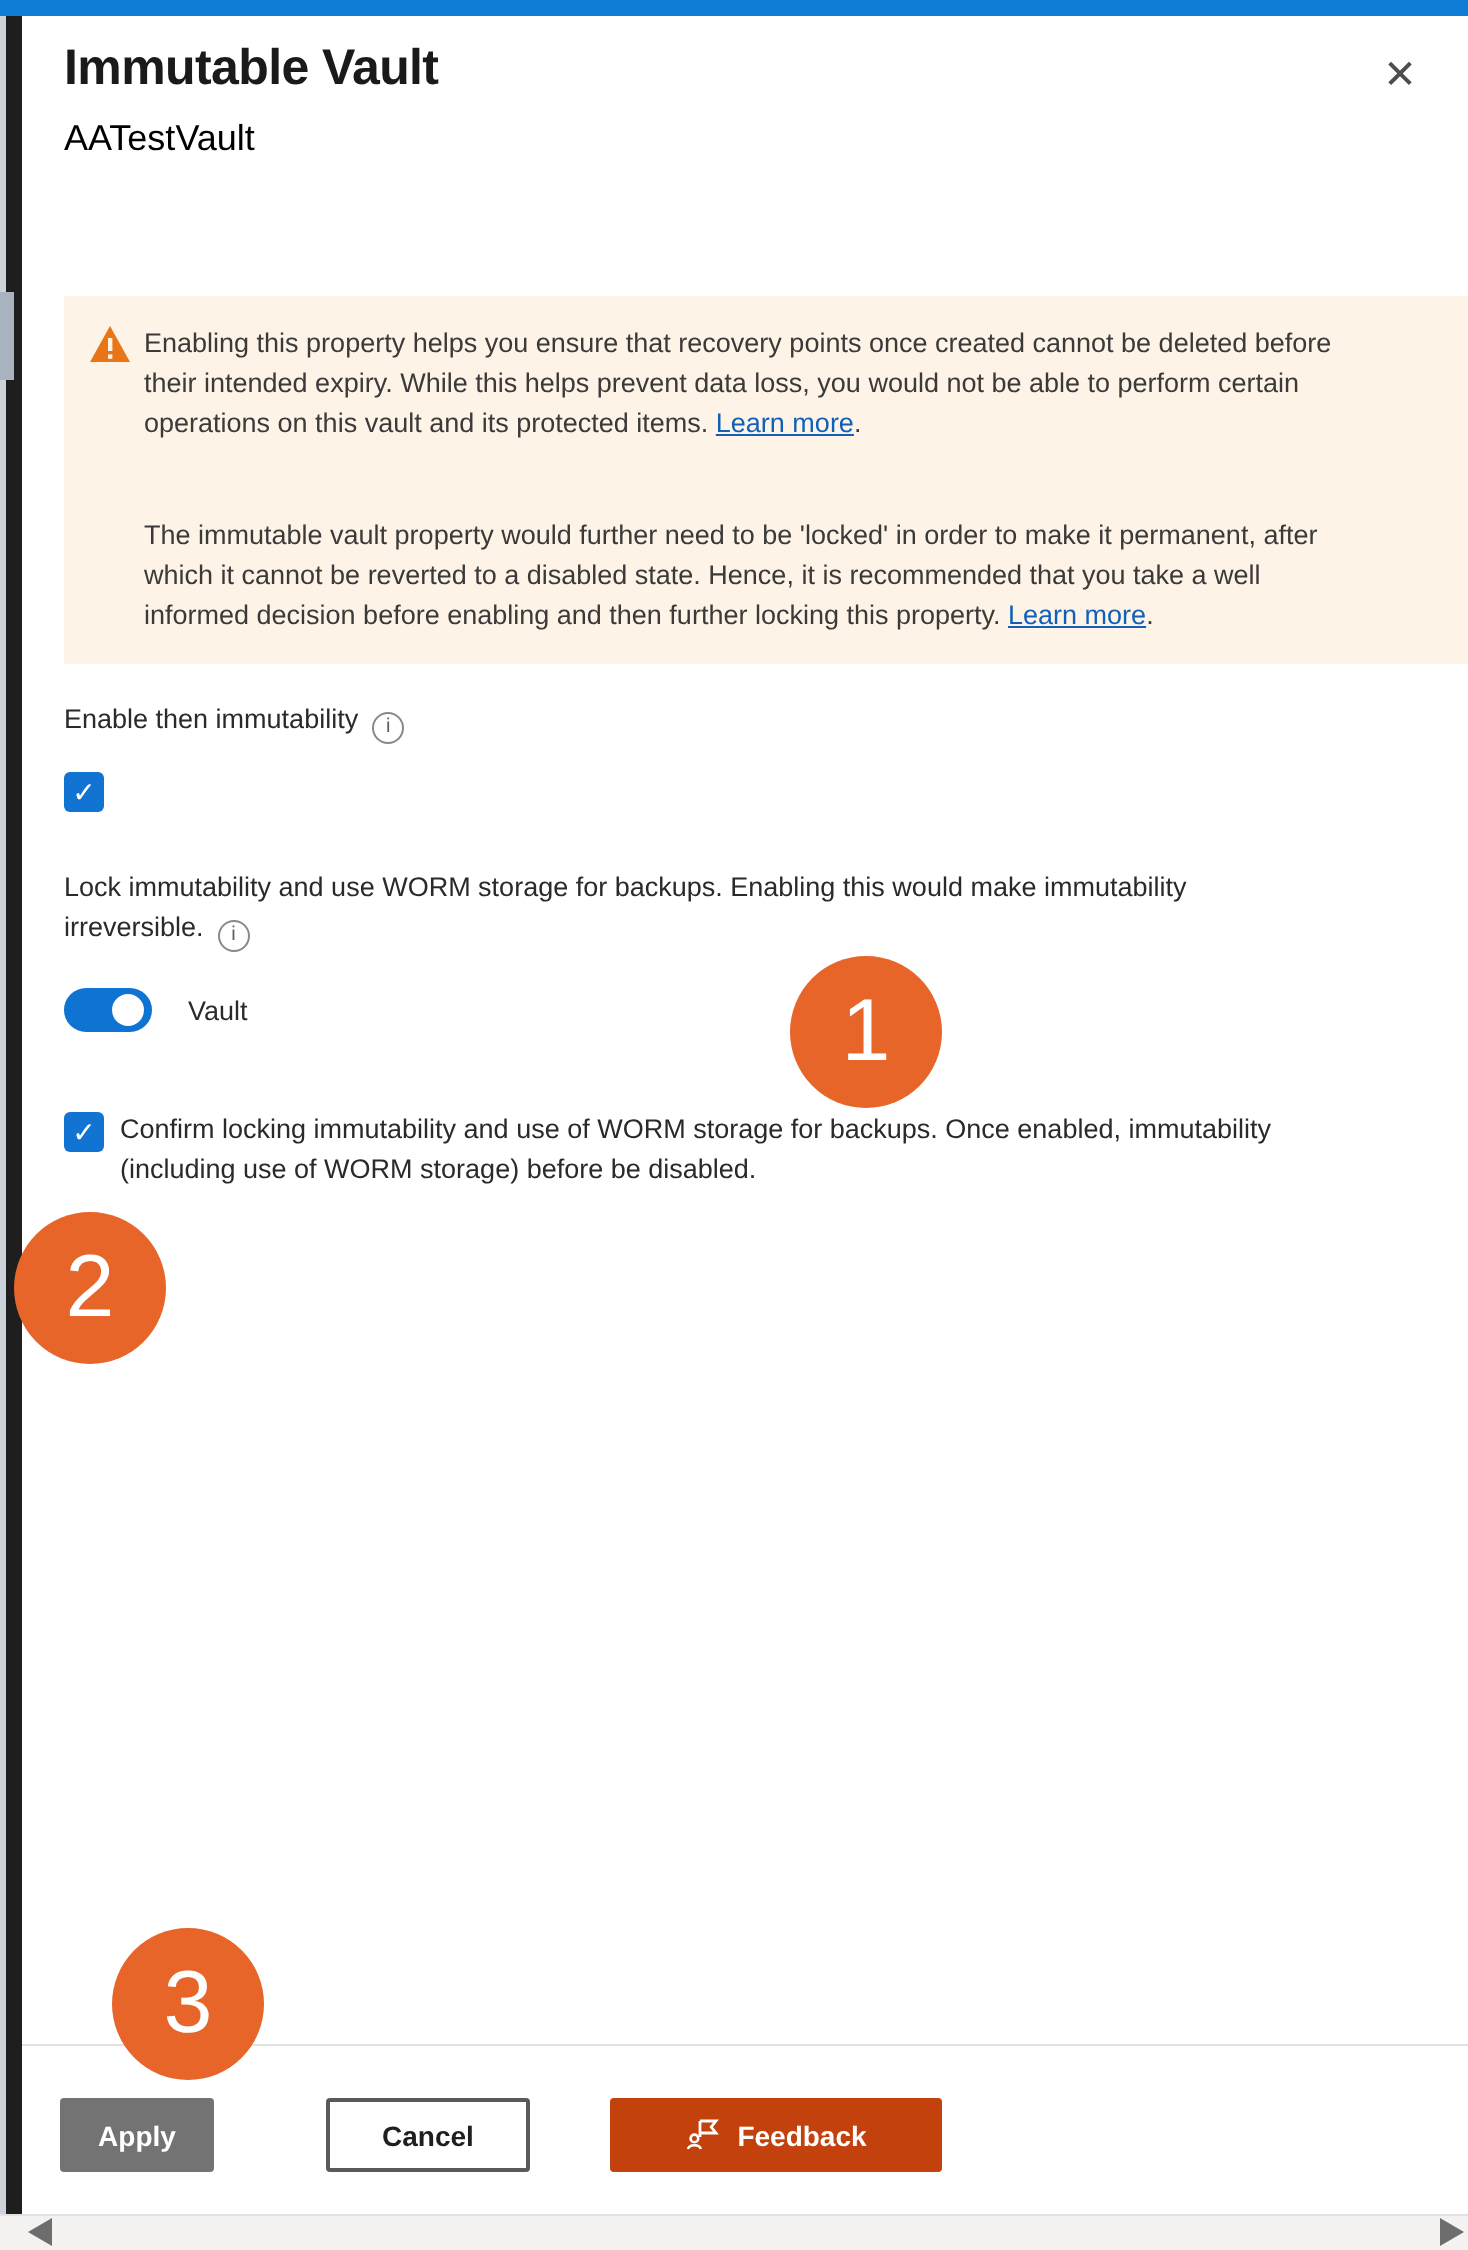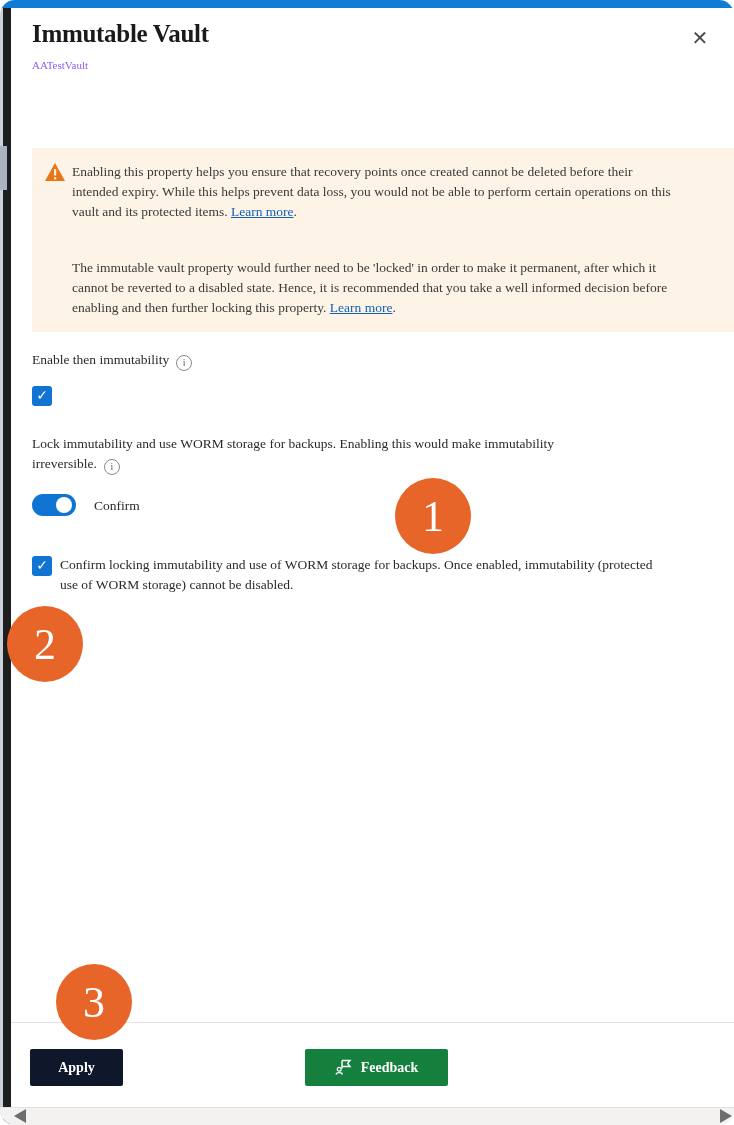--- a/index.html
+++ b/index.html
@@ -1,32 +1,32 @@
 <!DOCTYPE html>
 <html><head>
 <meta charset="utf-8">
 <style>
   html,body { margin:0; padding:0; background:#fff; }
   .screen {
     position:relative; width:734px; height:1125px; overflow:hidden;
-    background:#ffffff; font-family:Liberation Serif, serif;border-radius:15px;
+    background:#ffffff; font-family:Liberation Sans, sans-serif;
     -webkit-font-smoothing:antialiased;
   }
 
   
   .top-accent { position:absolute; top:0; left:0; right:0; height:8px; background:#0f7cd6; z-index:6; }
 
   
   .left-track { position:absolute; left:0; top:8px; bottom:0; width:3px; background:#ccd2d9; z-index:3; }
   .left-dark  { position:absolute; left:3px; top:8px; bottom:0; width:8px; background:#1e1e1e; z-index:3; }
   .left-thumb { position:absolute; left:0; top:146px; width:7px; height:44px; background:#a9b3c0; z-index:4; }
 
   
   .title { position:absolute; left:32px; top:20px; font-size:25px; font-weight:700; color:#1a1a1a; letter-spacing:-0.3px; }
-  .subtitle { position:absolute; left:32px; top:59px; font-size:11px; color:#8b5cf6; }
+  .subtitle { position:absolute; left:32px; top:59px; font-size:18px; color:#000000; }
   .close-btn { position:absolute; left:685px; top:23px; width:30px; height:30px; text-align:center; line-height:30px;
                font-size:20px; color:#4d4d4d; cursor:pointer; }
 
   
   .warning-box { position:absolute; left:32px; top:148px; width:688px; height:184px; background:#fdf3e7;padding-left:42px; }
   .warn-icon { position:absolute; left:13px; top:15px; width:20px; height:18px; }
   .warn-text { position:absolute; left:40px; top:14px; width:606px; font-size:13.5px; line-height:20px; color:#3b3a39; }
   .warn-text p { margin:0; }
   .warn-text p + p { margin-top:36px; }
   .link { color:#1160b7; text-decoration:underline; cursor:pointer; }
@@ -55,23 +55,23 @@
   .badge { position:absolute; width:76px; height:76px; border-radius:50%; background:#e8652a; color:#fff;
            font-size:44px; font-weight:400; display:flex; align-items:center; justify-content:center; z-index:10; }
   .badge-1 { left:395px; top:478px; }
   .badge-2 { left:7px;  top:606px; }
   .badge-3 { left:56px; top:964px; }
 
   
   .footer-divider { position:absolute; left:11px; top:1022px; right:0; height:1px; background:#e3e2e1; }
   .btn { position:absolute; top:1049px; height:37px; border-radius:2px; display:flex; align-items:center;
          justify-content:center; box-sizing:border-box; font-size:14px; cursor:pointer; }
-  .btn-apply   { left:30px;  width:93px;  background:#0f172a; color:#fff; font-weight:700; }
+  .btn-apply   { left:30px;  width:77px;  background:#737373; color:#fff; font-weight:700; }
   .btn-cancel  { left:163px; width:102px; background:#fff; border:2px solid #5b5a59; color:#201f1e; font-weight:600; }
-  .btn-feedback{ left:305px; width:143px; background:#15803d; color:#fff; font-weight:700; gap:9px; }
+  .btn-feedback{ left:305px; width:166px; background:#c2410c; color:#fff; font-weight:700; gap:9px; }
 
   
   .hscroll { position:absolute; left:0; right:0; bottom:0; height:17px; background:#f3f2f1; border-top:1px solid #e3e2e1; z-index:5; cursor:pointer; }
   .h-arrow { position:absolute; bottom:2px; width:0; height:0; border-top:7px solid transparent; border-bottom:7px solid transparent; z-index:6; cursor:pointer; }
   .h-arrow-left  { left:14px; border-right:12px solid #6d6d6d; }
   .h-arrow-right { right:2px; border-left:12px solid #6d6d6d; }
 </style>
 </head>
 <body>
 
@@ -102,31 +102,32 @@
     <span>Enable then immutability</span><span class="info-icon">i</span>
   </div>
   <div class="checkbox cb-enable">✓</div>
 
   <div class="lock-label">
     <span>Lock immutability and use WORM storage for backups. Enabling this would make immutability irreversible.</span><span class="info-icon">i</span>
   </div>
   <div class="toggle">
     <div class="toggle-knob"></div>
   </div>
-  <div class="toggle-label">Confirm</div>
+  <div class="toggle-label">Vault</div>
 
   <div class="checkbox cb-confirm">✓</div>
-  <div class="confirm-text">Confirm locking immutability and use of WORM storage for backups. Once enabled, immutability (protected use of WORM storage) cannot be disabled.</div>
+  <div class="confirm-text">Confirm locking immutability and use of WORM storage for backups. Once enabled, immutability (including use of WORM storage) before be disabled.</div>
 
   <div class="badge badge-1">1</div>
   <div class="badge badge-2">2</div>
   <div class="badge badge-3">3</div>
 
   <div class="footer-divider"></div>
   <div class="btn btn-apply">Apply</div>
+  <div class="btn btn-cancel">Cancel</div>
   <div class="btn btn-feedback">
     <svg width="17" height="17" viewBox="0 0 17 17">
       <path d="M7 1.5 H15 L12.6 4.5 L15 7.5 H7" fill="none" stroke="#ffffff" stroke-width="1.4"></path>
       <path d="M7 1.5 V9.5" stroke="#ffffff" stroke-width="1.4"></path>
       <circle cx="4.2" cy="10.2" r="1.9" fill="none" stroke="#ffffff" stroke-width="1.3"></circle>
       <path d="M1 15.5 C1.6 13 6.8 13 7.4 15.5" fill="none" stroke="#ffffff" stroke-width="1.3"></path>
     </svg>
     <span>Feedback</span>
   </div>
 

